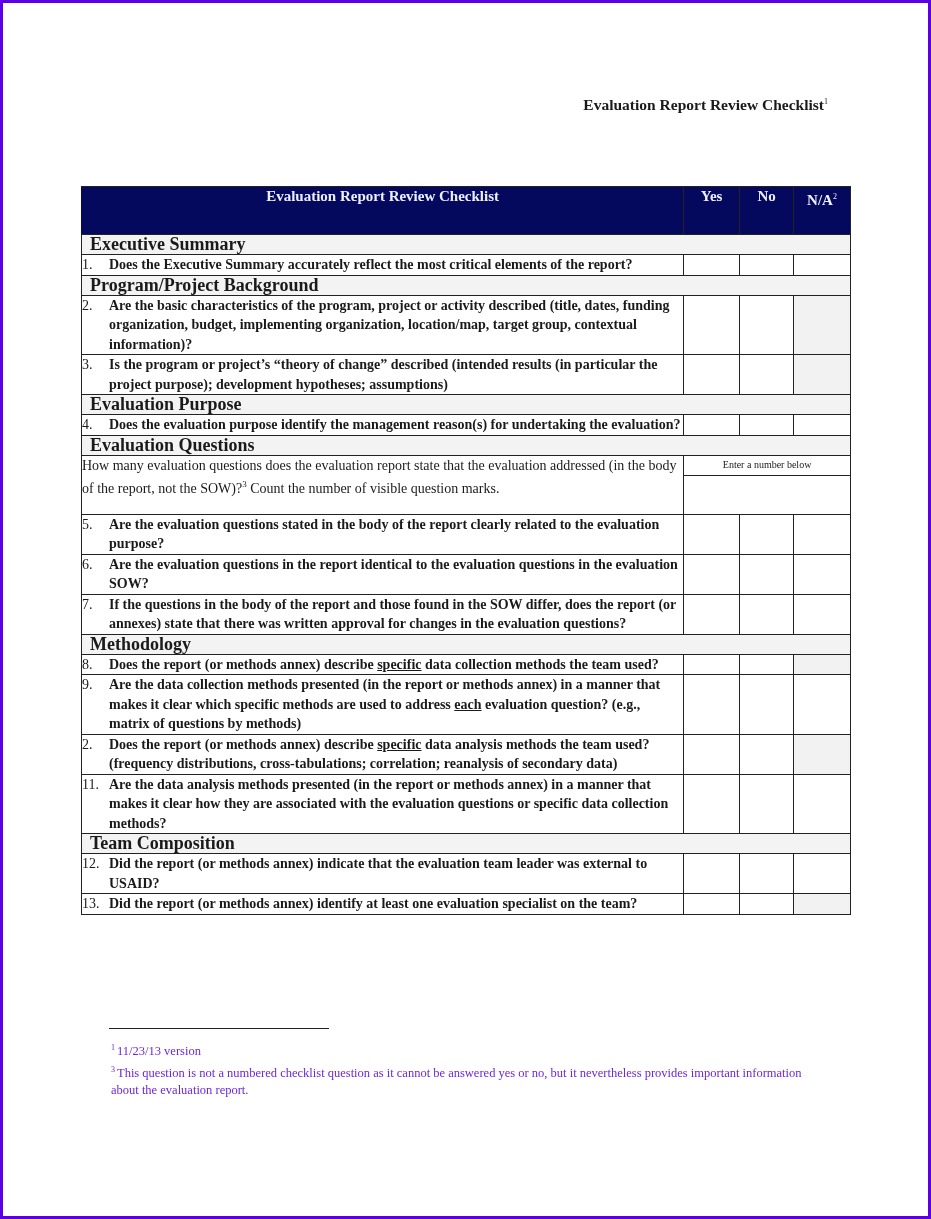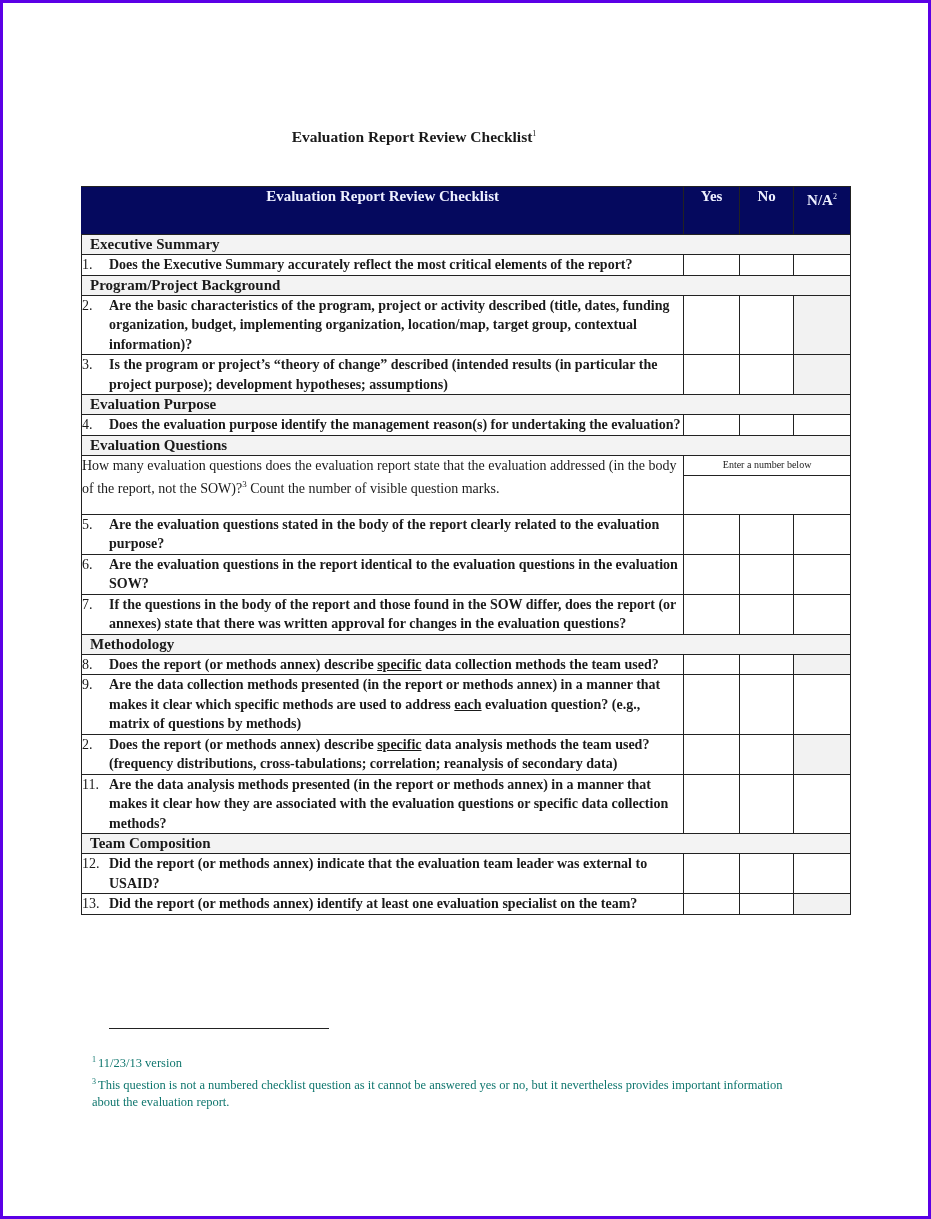--- a/index.html
+++ b/index.html
@@ -12,22 +12,22 @@
       overflow: hidden;
     }
     .frame {
       position: absolute; left: 0; top: 0;
       width: 931px; height: 1219px;
       box-sizing: border-box;
       border: 3px solid #5b00e6;
       pointer-events: none;
     }
     .head-block {
-      position: absolute; left: 0; width: 828px; top: 124px;
-      text-align: center;
+      position: absolute; left: 0; width: 828px; top: 92px;
+      text-align: right;
     }
     .doc-title { font-size: 15.5px; font-weight: bold; line-height: 20px; }
     .doc-title sup { font-size: 8px; font-weight: normal; vertical-align: 6px; }
     .doc-subtitle { font-size: 14px; font-style: italic; line-height: 20px; letter-spacing: -0.2px; }
     .doc-note { font-size: 10.5px; font-style: italic; color: #555; line-height: 14px; }
 
     table.checklist {
       position: absolute; left: 81px; top: 186px;
       width: 770px;
       border-collapse: collapse;
@@ -54,21 +54,21 @@
       text-align: center;
       border-color: #05095e;
       border-left: 1px solid #c8cbe8;
     }
     th.hdr.first { border-left: 1.5px solid #05095e; }
     th.hdr sup { font-size: 8px; font-weight: normal; vertical-align: 6px; }
 
     tr.section td {
       background: #f3f3f3;
       font-weight: bold;
-      font-size: 15px;
+      font-size: 18px;
       padding-left: 8px;
       height: 19px;
       line-height: 19px;
     }
     td.qtext { padding: 0 8px 0 8px; }
     .qwrap { display: flex; }
     .qnum { width: 27px; flex: 0 0 27px; }
     .qbody { flex: 1; font-weight: bold; }
     td.box { background: #ffffff; }
     td.box.shaded { background: #f2f2f2; }
@@ -77,22 +77,22 @@
       vertical-align: middle;
     }
     u { text-decoration: underline; }
     .sup3 { font-size: 9px; vertical-align: 6px; }
 
     .fn-rule {
       position: absolute; left: 109px; top: 1028px;
       width: 220px; height: 0; border-top: 1.5px solid #222;
     }
     .footnotes {
-      position: absolute; left: 92px; top: 1039px; width: 720px;
-      font-size: 12.5px; line-height: 17.5px; color: #0f766e; margin-top: 12px;
+      position: absolute; left: 111px; top: 1039px; width: 720px;
+      font-size: 12.5px; line-height: 17.5px; color: #6d28d9;
     }
     .footnotes .fn-mark { font-size: 8px; vertical-align: 5px; margin-right: 2px; }
   </style>
 </head>
 <body>
 
 <div class="frame"></div>
 
 <div class="head-block">
   <div class="doc-title"><span>Evaluation Report Review Checklist</span><sup>1</sup></div>

